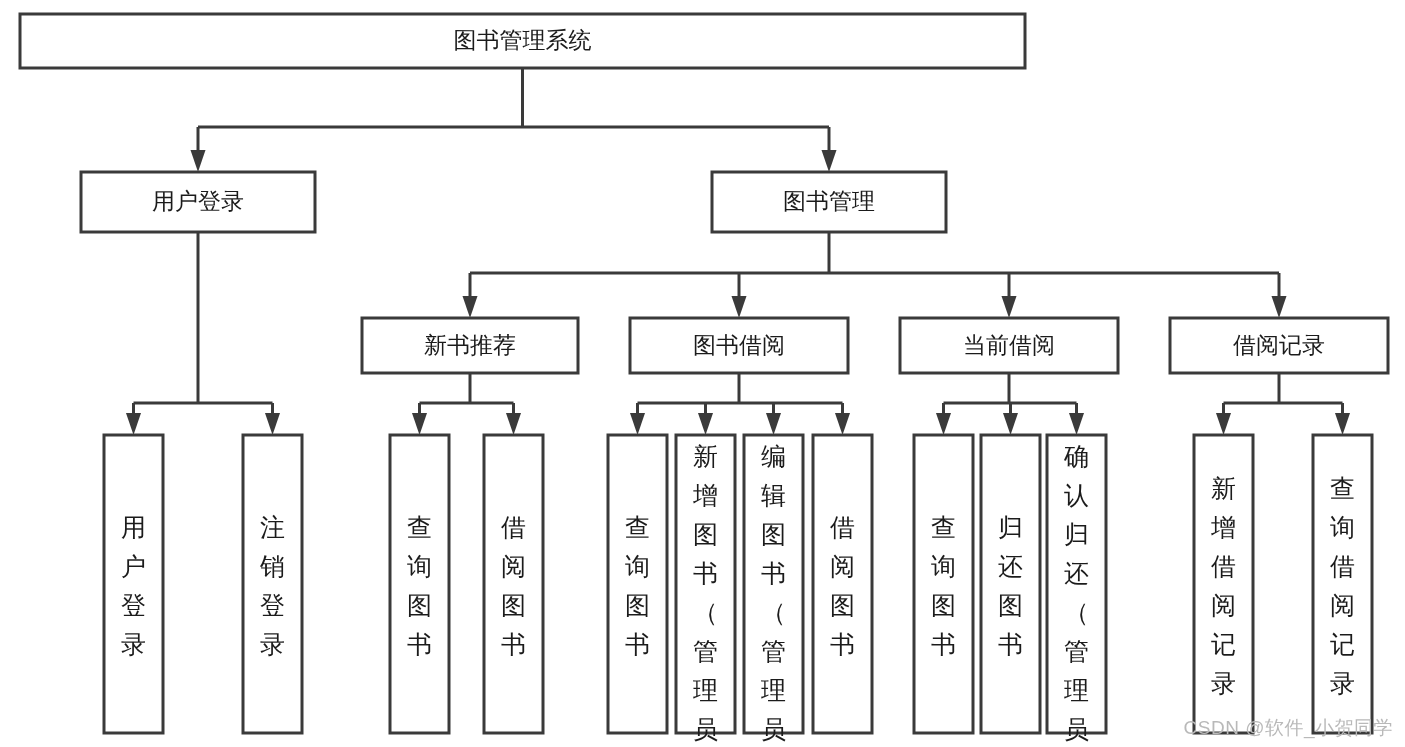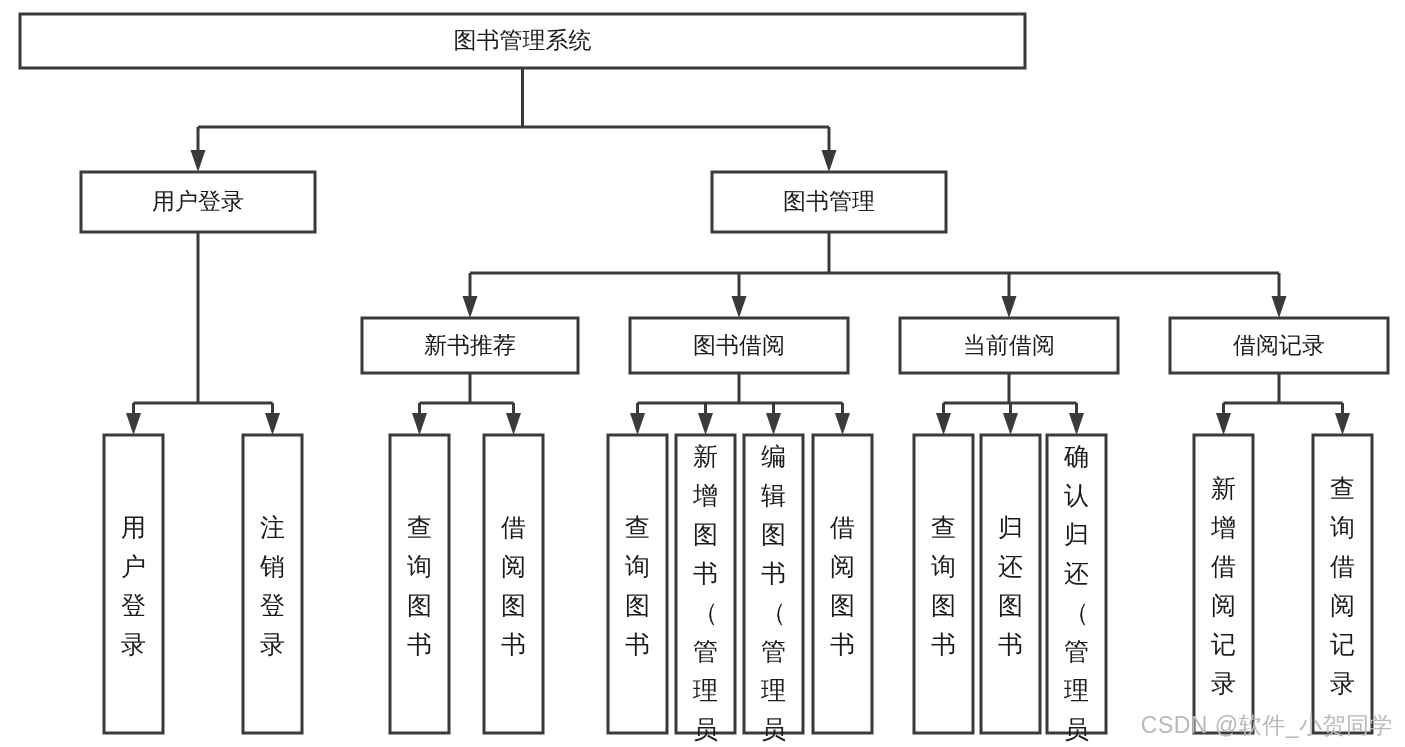--- a/index.html
+++ b/index.html
@@ -52,21 +52,21 @@
     fill: #1b1b1b;
     font-family: "Liberation Sans", "DejaVu Sans", sans-serif;
     font-size: 25px;
     text-anchor: middle;
   }
   .watermark {
     position: absolute;
     right: 12px;
     bottom: 6px;
     color: #b9b9b9;
-    font-size: 23px;
+    font-size: 19px;
     font-family: "Liberation Sans", "DejaVu Sans", sans-serif;
     letter-spacing: 0.5px;
     white-space: nowrap;
     pointer-events: none;
   }
 </style>
 </head>
 <body>
 
 <div id="chart-root">

